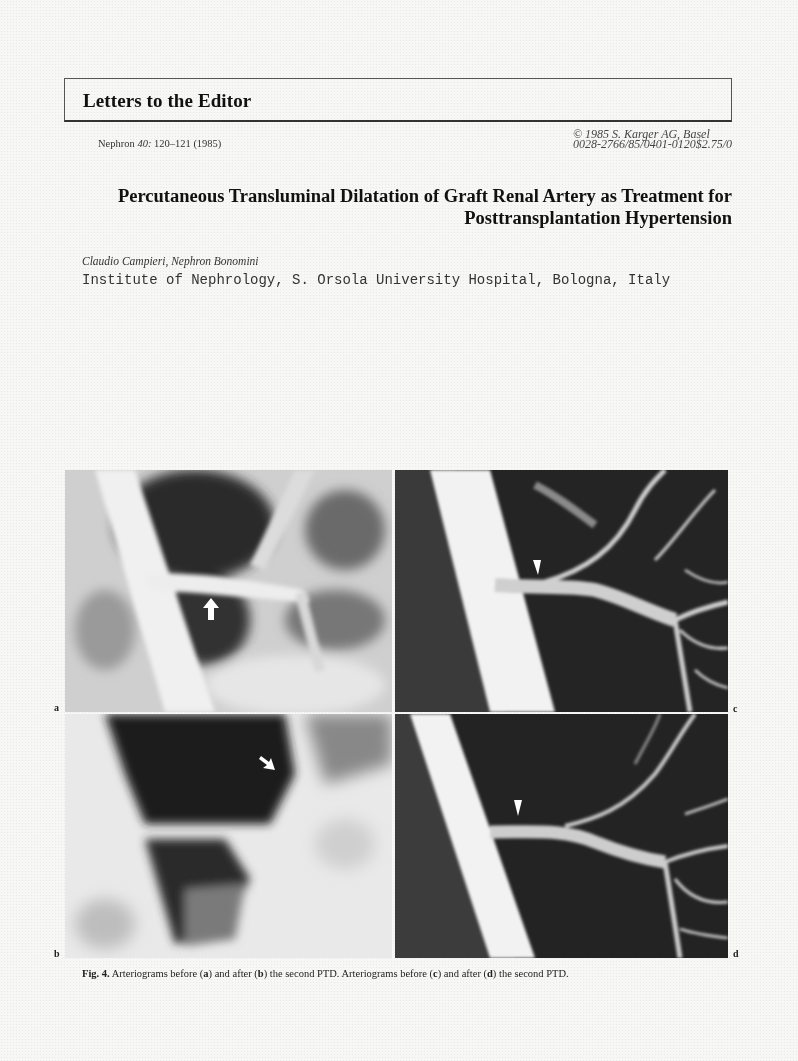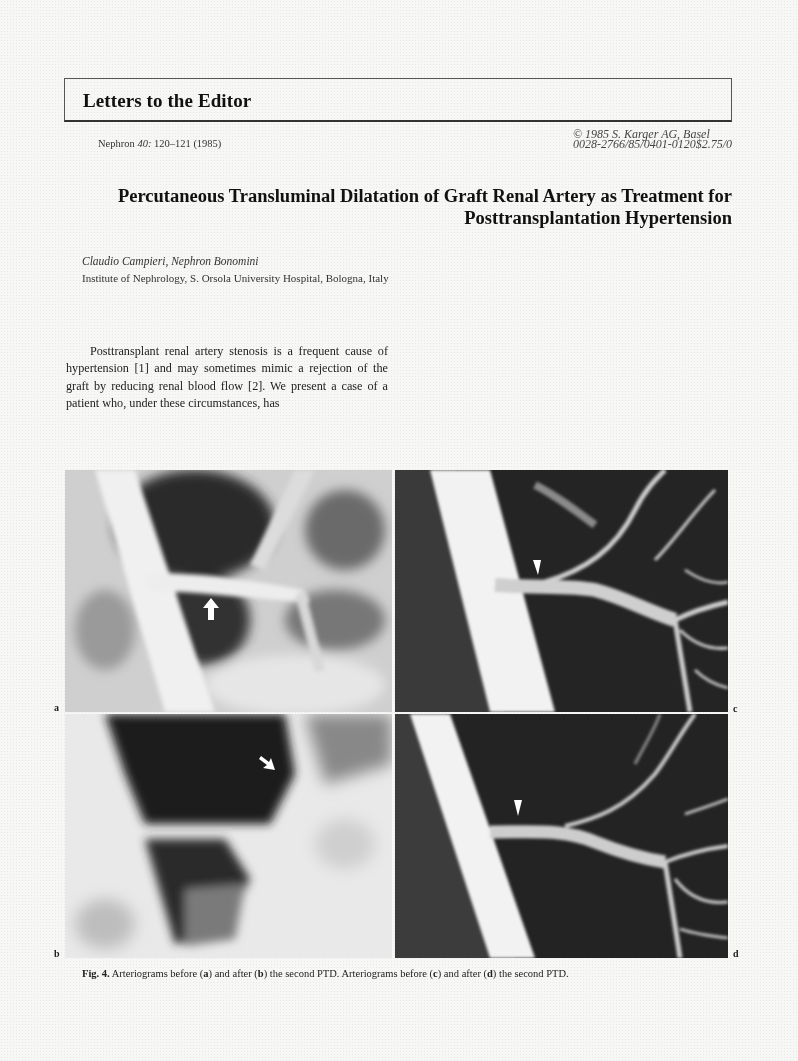--- a/index.html
+++ b/index.html
@@ -22,21 +22,21 @@
       font-size: 19px; font-weight: bold; letter-spacing: 0.1px; color: #111;
     }
     .citation { left: 82px; top: 138px; font-size: 10.5px; color: #333; margin-left: 16px; }
     .citation i { font-style: italic; }
     .copyright { right: 66px; top: 129px; text-align: left; font-size: 12px; line-height: 10px; color: #444; font-style: italic; }
     .title {
       left: 82px; top: 185px; width: 650px;
       font-size: 18.5px; font-weight: bold; line-height: 22px; color: #111;
     }
     .authors { left: 82px; top: 255px; font-size: 11.5px; font-style: italic; color: #333; }
-    .affil { left: 82px; top: 272px; font-size: 11px; color: #333; font-family: Liberation Serif, serif; }
+    .affil { left: 82px; top: 272px; font-size: 14px; color: #333; font-family: Liberation Mono, monospace; }
     .col { width: 322px; font-size: 12.2px; line-height: 17.4px; text-align: justify; color: #222; }
     .col p { margin: 0; }
     .col .indent { text-indent: 24px; }
     .left-col { left: 66px; top: 343px; }
     .right-col { left: 405px; top: 343px; }
     .salutation { margin-bottom: 17px !important; text-indent: 22px; }
 
     .panel { position: absolute; overflow: hidden; }
     .panel svg { display: block; width: 100%; height: 100%; }
     .panel-label { position: absolute; font-size: 10px; font-weight: bold; color: #222; }
@@ -59,21 +59,20 @@
 <div class="abs copyright">
   <div>© 1985 S. Karger AG, Basel</div>
   <div>0028-2766/85/0401-0120$2.75/0</div>
 </div>
 
 <div class="abs title">Percutaneous Transluminal Dilatation of Graft Renal Artery as Treatment for Posttransplantation Hypertension</div>
 <div class="abs authors">Claudio Campieri, Nephron Bonomini</div>
 <div class="abs affil">Institute of Nephrology, S. Orsola University Hospital, Bologna, Italy</div>
 
 <div class="abs col left-col">
-  <p class="indent">Posttransplant renal artery stenosis is a frequent cause of hypertension [1] and may sometimes mimic a rejection of the graft by reducing renal blood flow [2]. We present a case of a patient who, under these circumstances, has</p>
 </div>
 <div class="abs col right-col">
 </div>
 
 <div class="abs" style="left:0;top:0;width:0;height:0;">
 
   <div class="panel" style="left:65px;top:470px;width:327px;height:242px;">
     <svg viewBox="0 0 327 242" preserveAspectRatio="none">
       <defs>
         <filter id="blurA">

